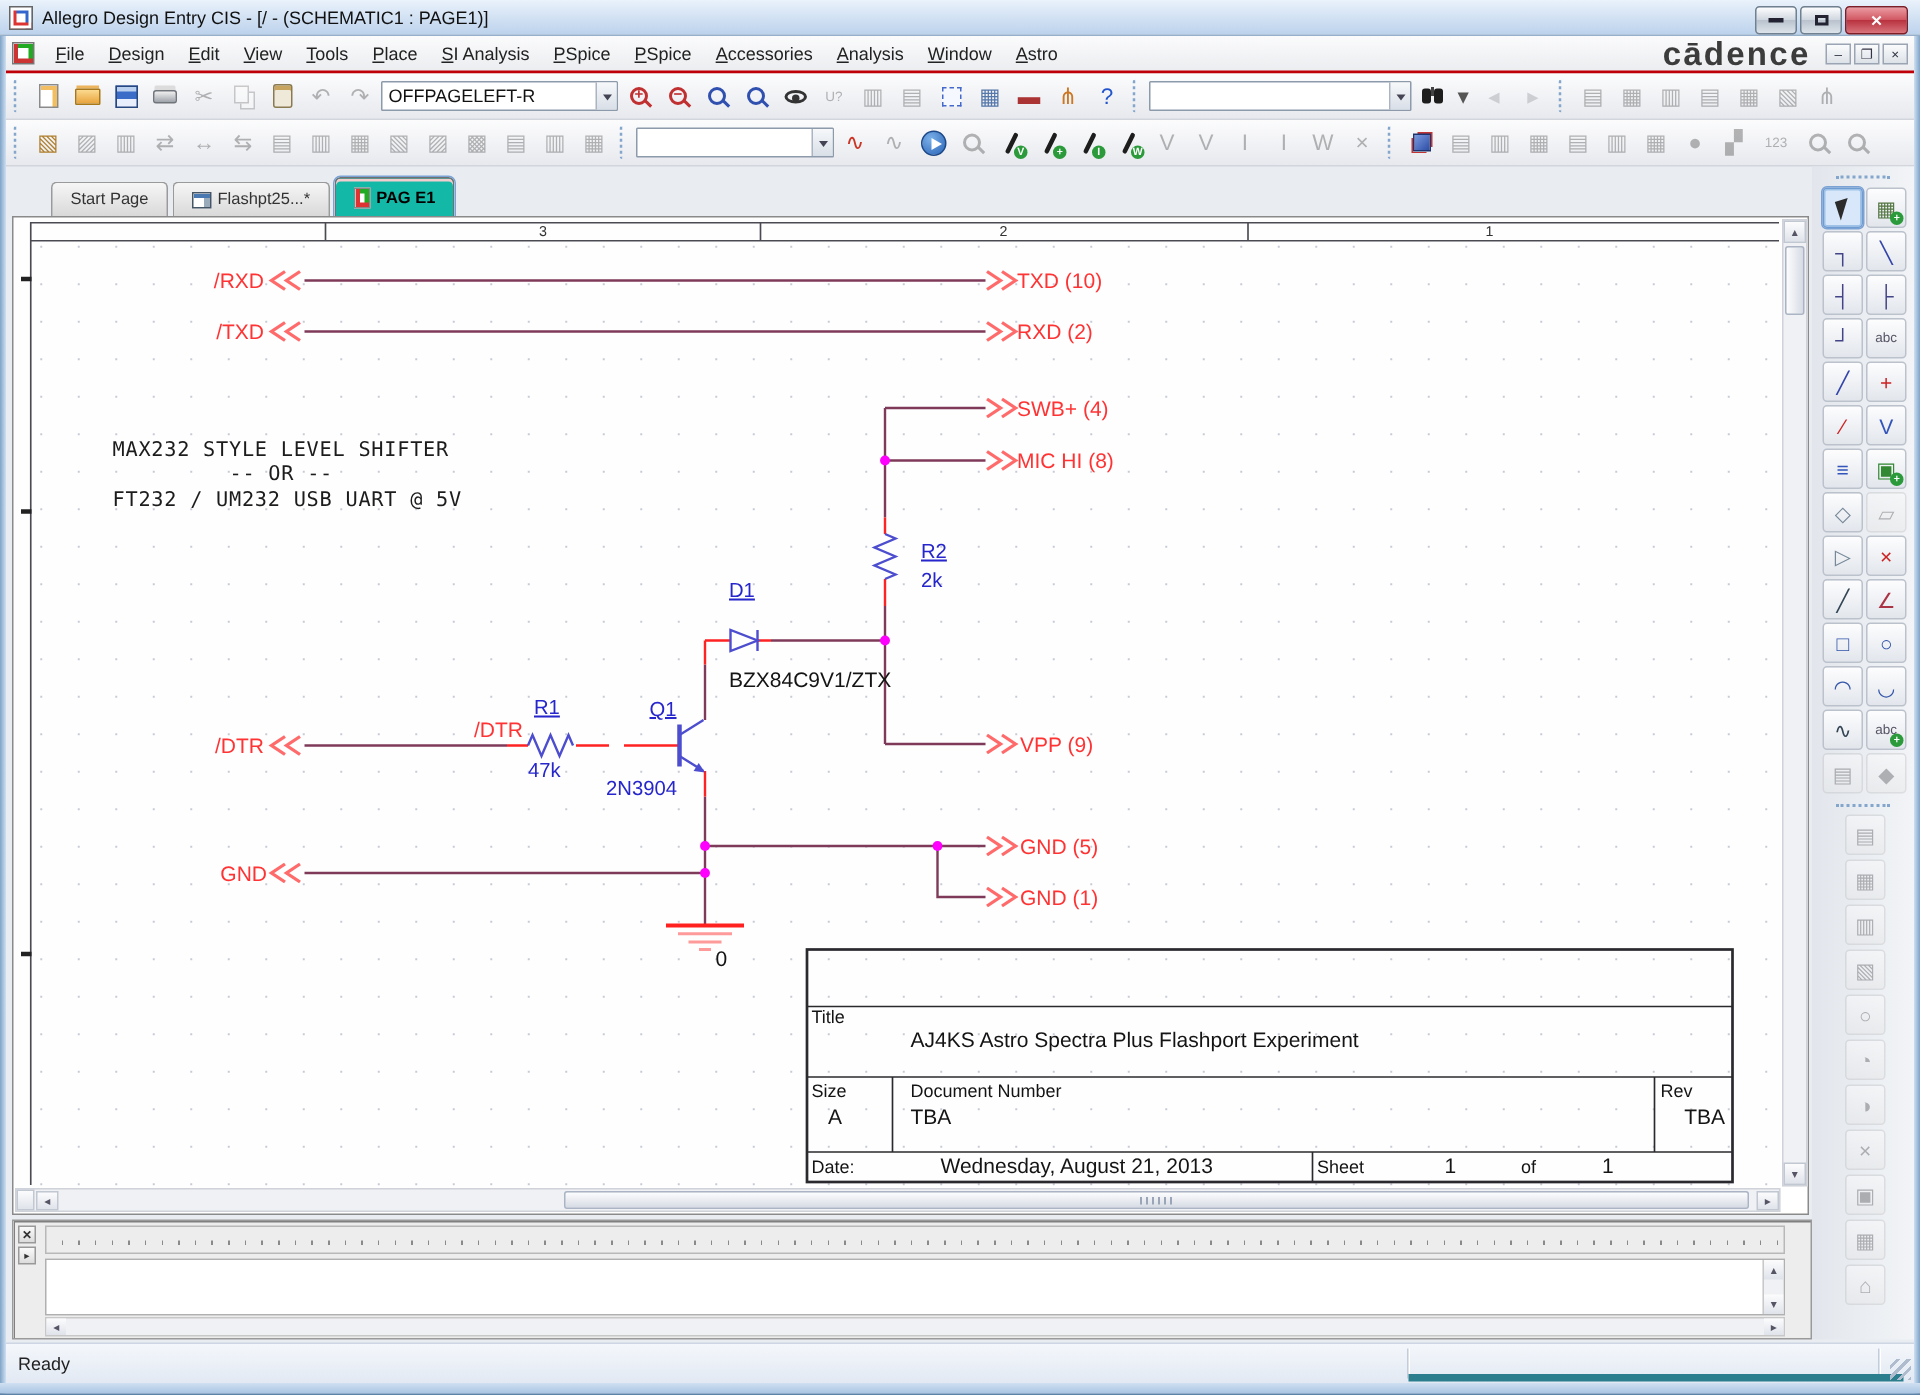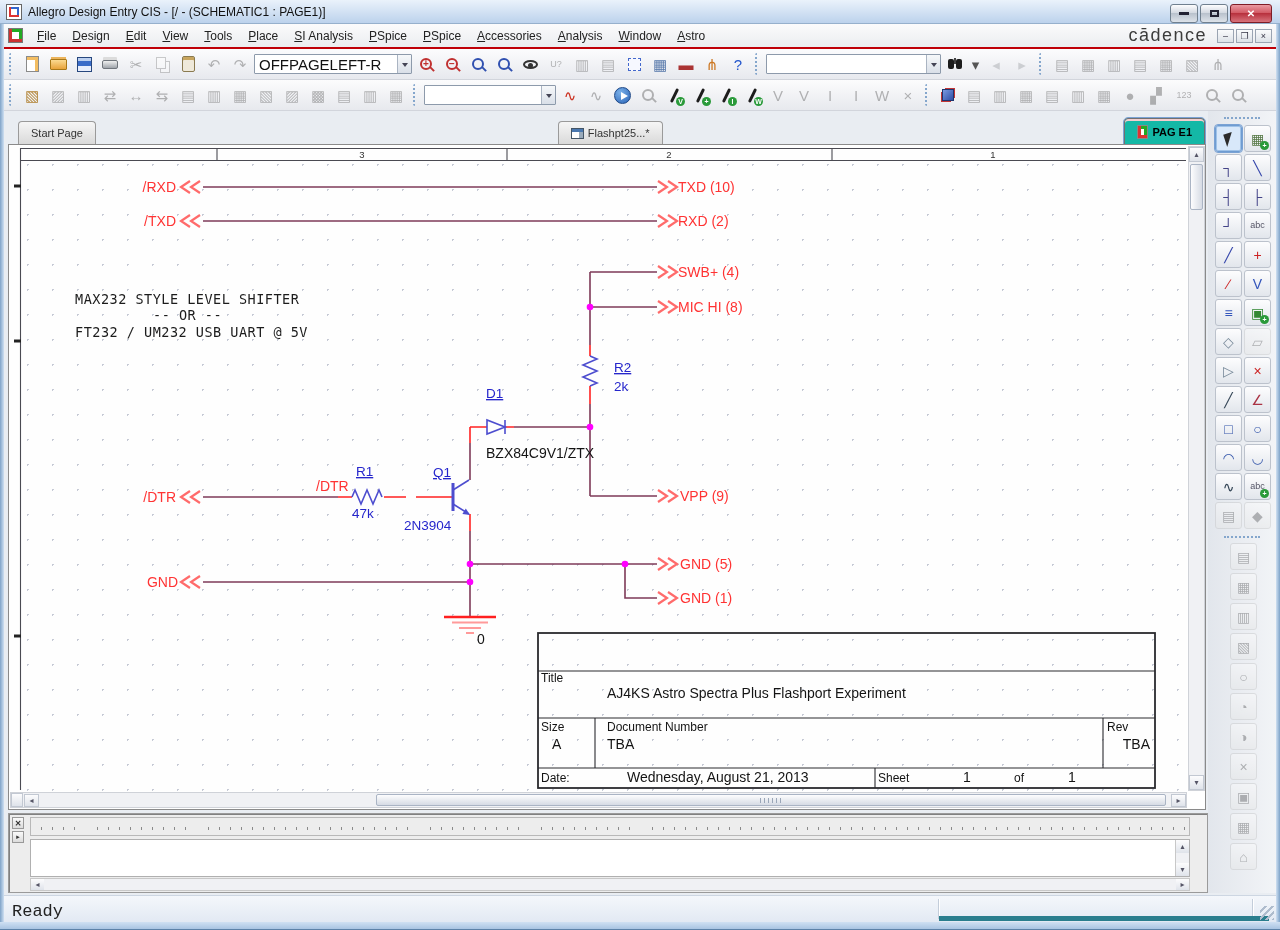--- a/index.html
+++ b/index.html
@@ -21,41 +21,41 @@
   .frame-left{position:absolute;left:0;top:24px;width:4px;height:906px;background:linear-gradient(90deg,#7fa3c8,#cfe0f2);}
   .frame-right{position:absolute;right:0;top:24px;width:4px;height:906px;background:linear-gradient(270deg,#7fa3c8,#cfe0f2);}
   .frame-bottom{position:absolute;left:0;top:922px;width:1280px;height:8px;background:linear-gradient(#cfe0f2,#a9c4e2);border-bottom:1px solid #5d82a8;}
   
   .menubar{position:absolute;left:4px;top:24px;width:1272px;height:23px;background:linear-gradient(#fbfbfc,#ebedf0);
     display:flex;align-items:center;padding:0 2px;}
   .mdi-icon{width:15px;height:15px;margin:0 6px 0 2px;background:#fff;border:1px solid #777;
     box-shadow:inset 3px -3px 0 #c33, inset -3px 3px 0 #2a2;}
   .menu-item{padding:3px 8px;color:#222;}
   .menu-item:first-letter{text-decoration:underline;}
-  .logo{margin-left:auto;font-size:18px;font-weight:400;letter-spacing:1.5px;color:#3c3c3c;padding-right:10px;}
+  .logo{margin-left:auto;font-size:22px;font-weight:700;letter-spacing:1.5px;color:#3c3c3c;padding-right:10px;}
   .mdibtns{display:flex;gap:2px;margin-right:2px;}
   .mdibtn{width:17px;height:14px;border:1px solid #9aa4b2;background:linear-gradient(#fafbfc,#dde2e8);
     display:flex;align-items:center;justify-content:center;font-size:9px;color:#334;}
   .redline{position:absolute;left:0;top:47px;width:1280px;height:2px;background:#bf0008;}
   
   .toolbar{position:absolute;left:4px;width:1272px;height:31px;background:linear-gradient(#fcfcfd,#e7e9ee);
     border-bottom:1px solid #d2d5dc;display:flex;align-items:center;padding:0 2px;gap:2px;}
   .tb1{top:49px;} .tb2{top:80px;}
   .tbtn{position:relative;width:24px;height:24px;display:inline-flex;align-items:center;justify-content:center;flex:0 0 auto;border-radius:2px;}
   .tbtn .glyph{display:inline-flex;align-items:center;justify-content:center;font-size:15px;line-height:1;color:#555;}
   .tbtn.small .glyph, .rbtn.small .glyph{font-size:9px;}
   .dis{opacity:.42;filter:grayscale(.9);}
   .act{background:#cfe2f7;outline:1px solid #7aa2d4;}
   .badge{position:absolute;right:1px;bottom:1px;min-width:9px;height:9px;border-radius:50%;background:#2a9a3a;
     color:#fff;font-size:7px;line-height:9px;text-align:center;font-weight:bold;}
   .badge:empty{display:none;}
   .combo{display:none;}
   .k-combo{width:150px;height:20px;border:1px solid #8d9aab;background:#fff;border-radius:1px;}
   .k-combo .combo{display:flex;width:100%;height:100%;align-items:center;}
-  .combo-text{flex:1;padding:0 4px;font-size:15px;color:#111;white-space:nowrap;overflow:hidden;}
+  .combo-text{flex:1;padding:0 4px;font-size:12px;color:#111;white-space:nowrap;overflow:hidden;}
   .combo-arrow{width:14px;height:100%;border-left:1px solid #aab4c2;background:linear-gradient(#f6f8fa,#d9dfe8);position:relative;}
   .combo-arrow::after{content:"";position:absolute;left:4px;top:8px;border-left:3px solid transparent;border-right:3px solid transparent;border-top:4px solid #445;}
   .k-grip{width:6px;height:22px;border-left:2px dotted #84a6cc;margin:0 3px;}
   
   .k-page .glyph{width:13px;height:16px;background:#fff;border:1px solid #8a8a8a;box-shadow:inset -3px 3px 0 #f3bd62;}
   .k-folder .glyph{width:17px;height:11px;background:linear-gradient(#fbda90,#e8a33b);border:1px solid #a87818;border-radius:1px;box-shadow:0 -3px 0 -1px #ecb45c;}
   .k-floppy .glyph{width:15px;height:15px;background:#3a6cc8;border:1px solid #27477e;box-shadow:inset 0 -6px 0 -1px #e8eefc, inset 0 3px 0 #bcd0f0;}
   .k-printer .glyph{width:16px;height:9px;background:linear-gradient(#f0f0f0,#9fa4ab);border:1px solid #70757c;border-radius:2px;box-shadow:0 -4px 0 -1px #dcdcdc;}
   .k-dup .glyph{width:10px;height:12px;border:1px solid #8a8a8a;background:#fff;box-shadow:4px 4px 0 -1px #fff,4px 4px 0 0 #8a8a8a;margin:-3px 0 0 -3px;}
   .k-clip .glyph{width:13px;height:16px;background:#efe9da;border:1px solid #8a7a50;border-radius:2px;box-shadow:inset 0 3px 0 #c8a55e;}
@@ -64,21 +64,21 @@
   .k-eye .glyph{width:15px;height:9px;border:2px solid #333;border-radius:50%;position:relative;}
   .k-eye .glyph::after{content:"";position:absolute;left:3px;top:1px;width:5px;height:5px;background:#333;border-radius:50%;}
   .k-play .glyph{width:17px;height:17px;border-radius:50%;background:radial-gradient(circle at 35% 30%,#7ab0e8,#2a64b8);border:1px solid #1d4887;position:relative;}
   .k-play .glyph::after{content:"";position:absolute;left:6px;top:4px;border-left:7px solid #fff;border-top:4px solid transparent;border-bottom:4px solid transparent;}
   .k-binoc .glyph{width:6px;height:10px;background:#1d1d1d;border-radius:2px;box-shadow:8px 0 0 #1d1d1d,4px -3px 0 -2px #444;margin-right:8px;}
   .k-probe .glyph{width:3px;height:15px;background:#1d1d1d;border-radius:2px;transform:rotate(26deg);}
   .k-cube .glyph{width:12px;height:12px;background:linear-gradient(135deg,#7a9ae0,#2e4da6);border:1px solid #1e346e;box-shadow:-2px 2px 0 -1px #c23535,2px -2px 0 -1px #c23535;}
   .k-selfilter .glyph{width:13px;height:13px;border:1.5px dashed #4468cc;background:#f6f8ff;}
   .k-cursor .glyph{width:0;height:0;border-top:13px solid #2b2b2b;border-right:9px solid transparent;transform:rotate(-18deg);margin:2px 0 0 2px;}
   
-  .tabbar{position:absolute;left:4px;top:111px;width:1204px;height:33px;display:flex;align-items:flex-end;padding-left:14px;justify-content:space-between;}
+  .tabbar{position:absolute;left:20px;top:111px;width:1204px;height:33px;display:flex;align-items:flex-end;padding-left:14px;}
   .tab{height:23px;display:inline-flex;align-items:center;gap:4px;padding:0 12px;margin-right:3px;
     border:1px solid #9a9a9a;border-bottom:none;border-radius:4px 4px 0 0;background:linear-gradient(#f6f6f6,#d9d9d9);font-size:11px;color:#333;}
   .tab.act{background:#14b8a6;font-weight:bold;color:#000;border-color:#707070;height:26px;box-shadow:inset 0 2px 0 #f3cdcd;}
   .tab-icon{display:none;}
   .ti-grid .tab-icon{display:inline-block;width:13px;height:11px;background:#fff;border:1px solid #456;
     box-shadow:inset 0 3px 0 #4a78b0, inset -4px 0 0 #9ab;}
   .ti-page .tab-icon{display:inline-block;width:11px;height:14px;background:#fff;border:1px solid #888;
     box-shadow:inset 3px -3px 0 #d33, inset -3px 3px 0 #2a2;}
   
   .canvas-frame{position:absolute;left:8px;top:144px;width:1198px;height:666px;border:1px solid #8a8a8a;background:#fff;}
@@ -120,21 +120,21 @@
   .log-line:first-child{font-family:"DejaVu Sans Mono",monospace;font-size:10.5px;color:#222;letter-spacing:.5px;}
   .logvscroll{position:absolute;right:0;top:0;width:14px;height:36px;background:#f0f1f4;border-left:1px solid #c8c8c8;
     display:flex;flex-direction:column;justify-content:space-between;align-items:center;}
   .logvscroll .sbtn{width:13px;height:13px;border:none;background:linear-gradient(#fcfcfd,#dfe3ea);}
   .loghscroll{position:absolute;left:21px;top:64px;width:1160px;height:13px;background:#f0f1f4;border:1px solid #c8c8c8;
     display:flex;align-items:center;justify-content:space-between;}
   .loghscroll .sbtn{width:13px;height:11px;border:none;}
   
   .statusbar{position:absolute;left:4px;top:895px;width:1272px;height:27px;background:linear-gradient(#f4f7fb,#e2e9f3);
     border-top:1px solid #cdd6e2;}
-  .status-ready{position:absolute;left:8px;top:6px;font-size:17px;color:#222;font-family:Liberation Mono, monospace;}
+  .status-ready{position:absolute;left:8px;top:6px;font-size:12px;color:#222;}
   .status-div{position:absolute;top:3px;width:1px;height:20px;background:#c3cdda;box-shadow:1px 0 0 #fff;}
   .status-progress{position:absolute;left:935px;top:20px;width:330px;height:5px;background:#2a7e8e;}
   .resize-grip{position:absolute;right:2px;top:10px;width:14px;height:14px;
     background:repeating-linear-gradient(135deg,transparent 0 3px,#aebccd 3px 5px);}
   
   text{font-family:"Liberation Sans",sans-serif;}
   .t-net{fill:#ff3333;font-size:14px;}
   .t-ref{fill:#2626cc;font-size:13.5px;}
   .t-val{fill:#2626cc;font-size:13.5px;}
   .t-blk{fill:#141414;font-size:14px;}

